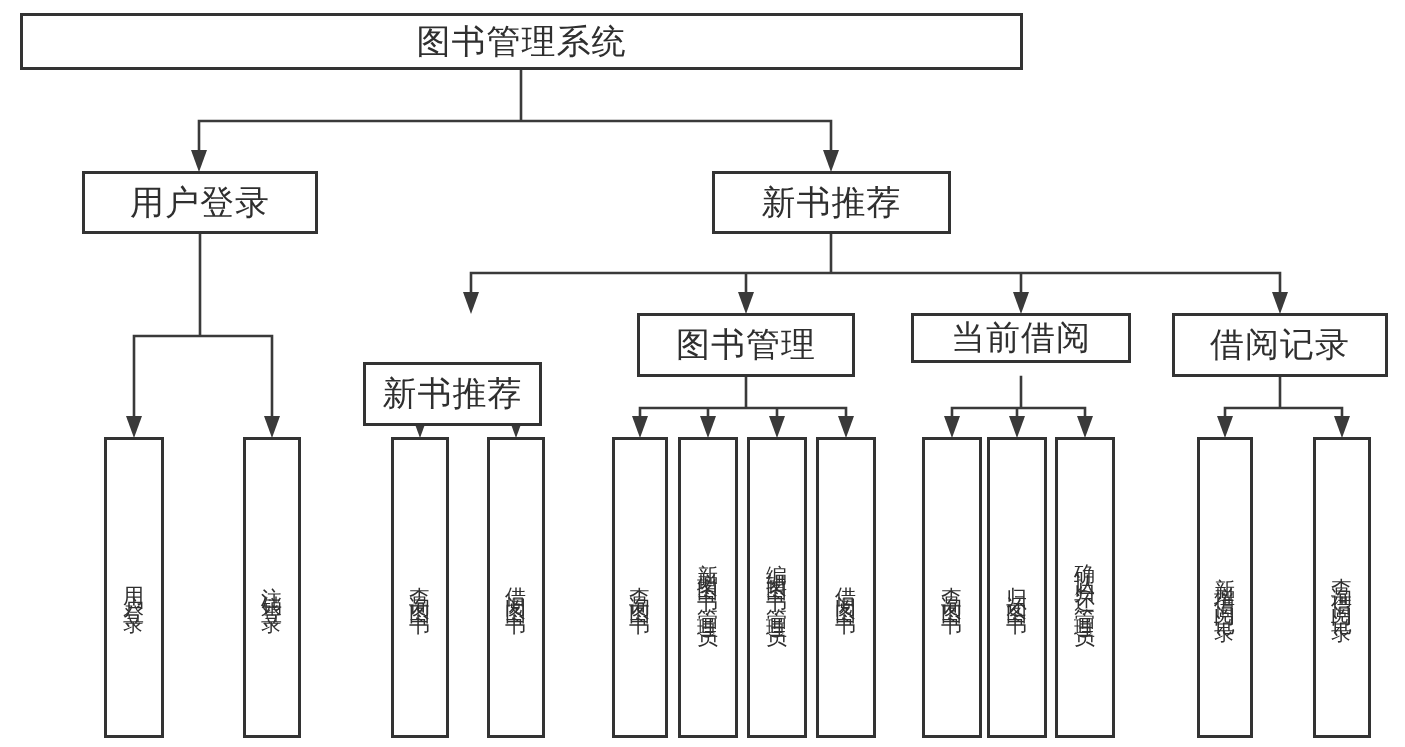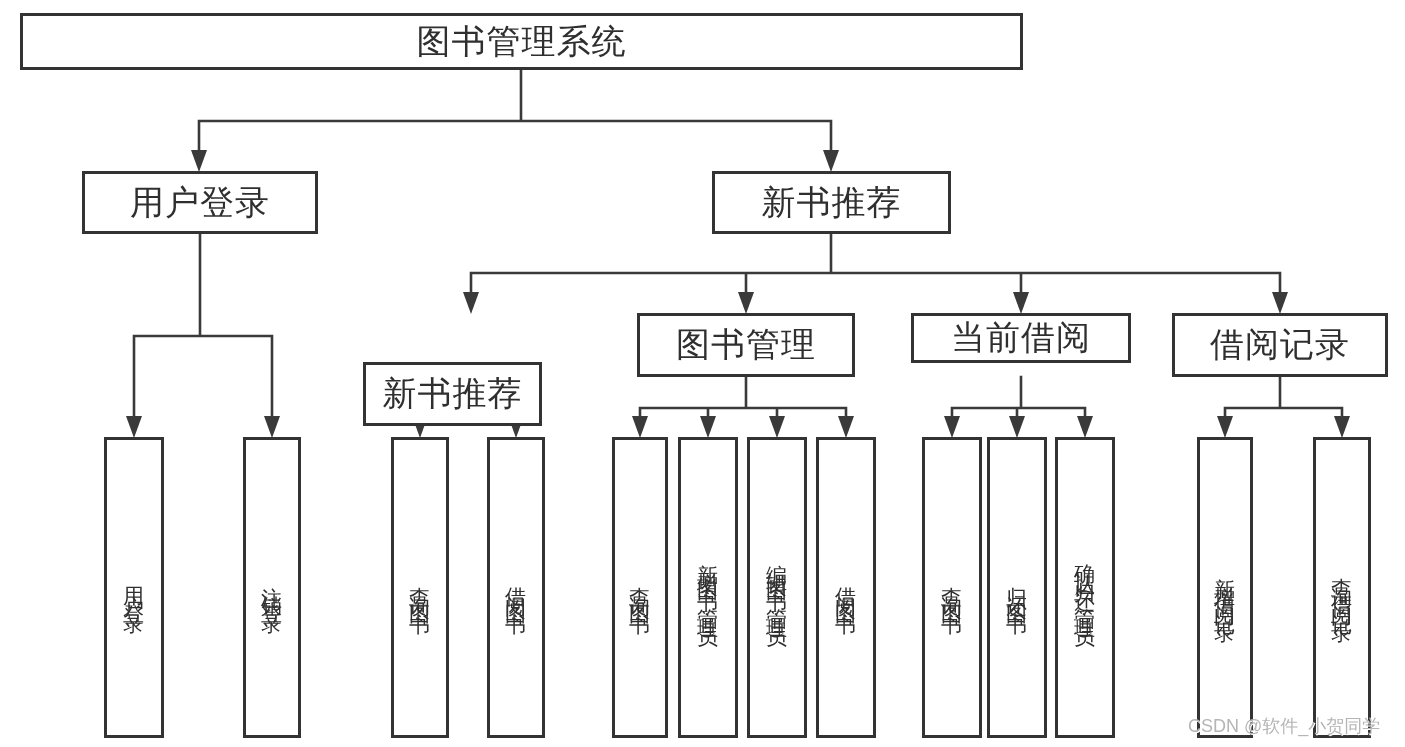--- a/index.html
+++ b/index.html
@@ -137,15 +137,14 @@
     <span class="vtext">确认归还（管理员）</span>
   </div>
 
   <div class="node vbox" style="left:1197px;top:437px;width:56px;height:301px;">
     <span class="vtext">新增借阅记录</span>
   </div>
   <div class="node vbox" style="left:1313px;top:437px;width:58px;height:301px;">
     <span class="vtext">查询借阅记录</span>
   </div>
 
-  <div class="watermark">CSDN @软件_小贺同学</div>
 
 </div>
 
 </body></html>

